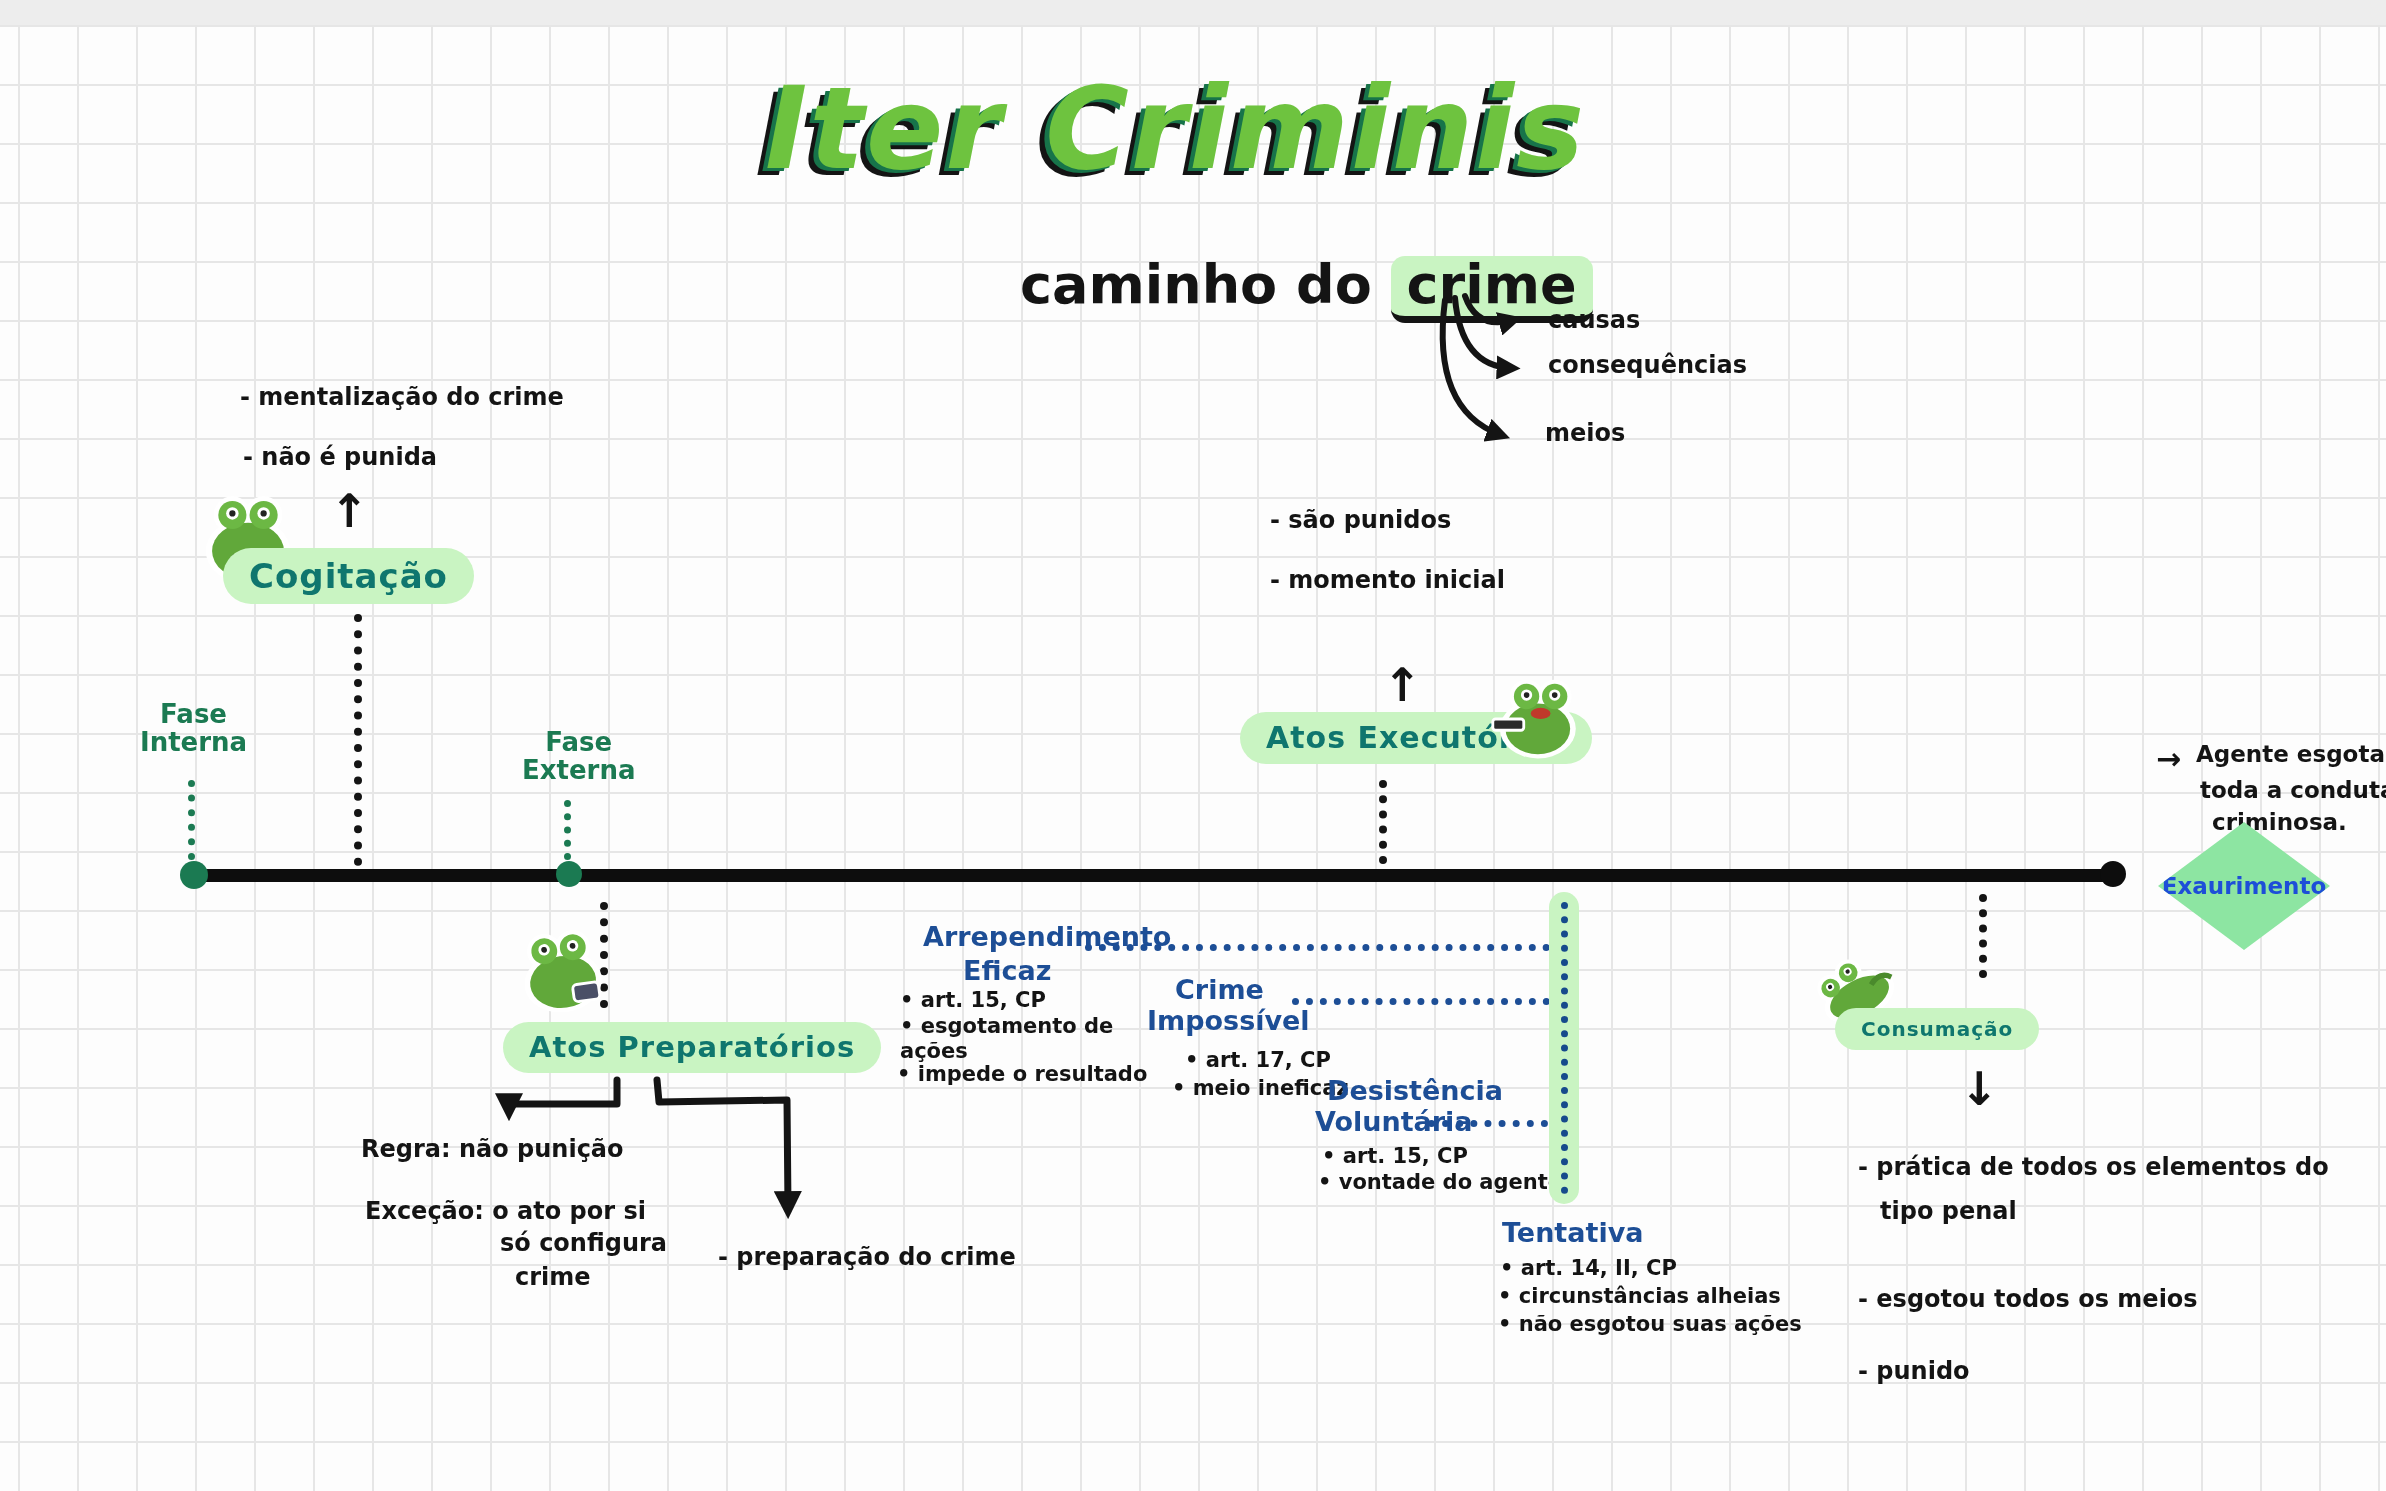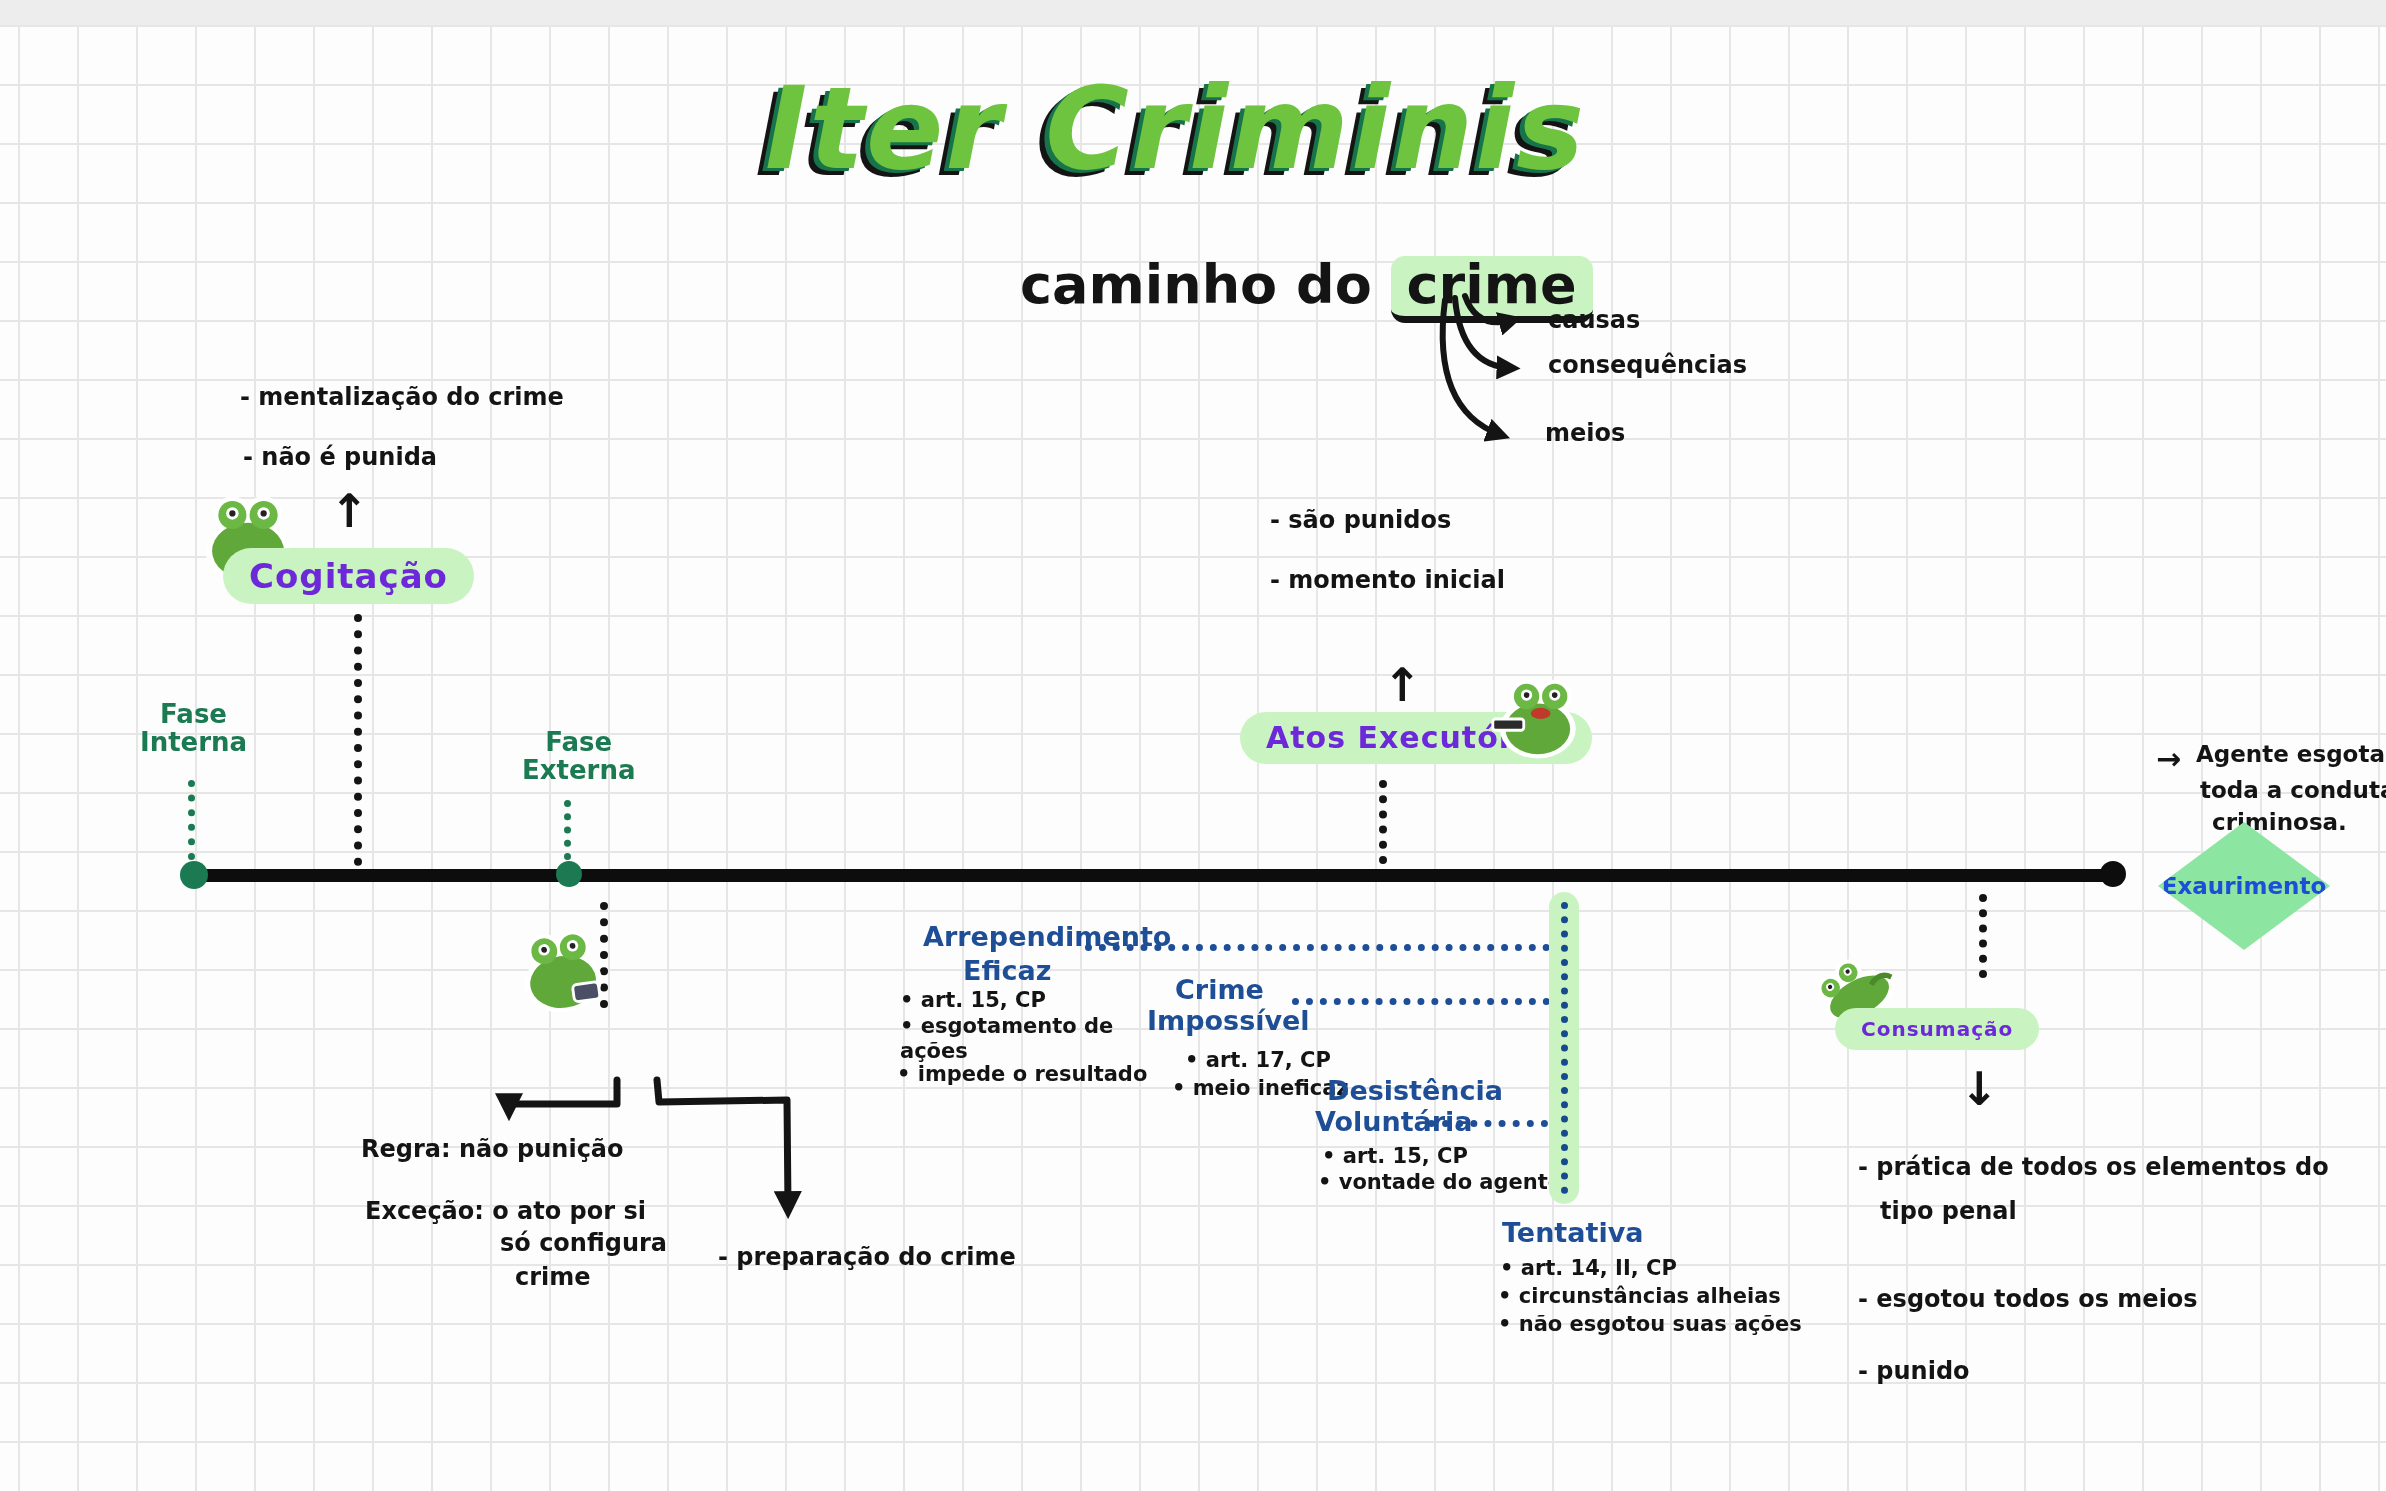--- a/index.html
+++ b/index.html
@@ -13,21 +13,21 @@
   .main-title{position:absolute;left:765px;top:72px;font:italic 700 114px/1 "DejaVu Sans",sans-serif;
     letter-spacing:2px;color:#6ec33f;text-shadow:-5px 3px 0 #17744a,-10px 7px 0 #141414;white-space:nowrap;}
   .subtitle{position:absolute;left:1020px;top:236px;font:700 54px/1 "DejaVu Sans",sans-serif;white-space:nowrap;margin-top:20px;}
   .hl{background:#c9f4c2;border-radius:14px;padding:2px 16px 4px;border-bottom:7px solid #141414;display:inline-block;}
   .note{position:absolute;font:700 24px/1.3 "DejaVu Sans",sans-serif;color:#141414;white-space:nowrap;}
   .bullet{position:absolute;font:700 21px/1.2 "DejaVu Sans",sans-serif;color:#141414;white-space:nowrap;}
   .bullet.wrap{white-space:normal;width:225px;}
   .blue-title{position:absolute;font:700 27px/1.1 "DejaVu Sans",sans-serif;color:#1d4e96;white-space:nowrap;}
   .phase{position:absolute;font:700 26px/1.08 "DejaVu Sans",sans-serif;color:#1b7a52;text-align:center;white-space:nowrap;}
   .pill{position:absolute;background:#c9f4c2;border-radius:32px;padding:11px 26px;
-    font:700 30px/1 "DejaVu Sans",sans-serif;color:#6d28d9;letter-spacing:1px;white-space:nowrap;}
+    font:700 30px/1 "DejaVu Sans",sans-serif;color:#0f766e;letter-spacing:1px;white-space:nowrap;}
   .timeline{position:absolute;left:195px;top:869px;width:1915px;height:13px;background:#0d0d0d;border-radius:8px;}
   .dot{position:absolute;border-radius:50%;}
   .vdots{position:absolute;width:0;border-left:8px dotted #141414;}
   .vdots.green{border-left:7px dotted #1b7a52;}
   .vdots.blue{border-left:7px dotted #164a8c;}
   .hdots{position:absolute;height:0;border-top:7px dotted #1d4e96;}
   .band{position:absolute;left:1549px;top:892px;width:30px;height:312px;background:#c9f4c2;border-radius:16px;}
   .arrow-glyph{position:absolute;font:700 46px/1 "DejaVu Sans",sans-serif;color:#141414;}
   .exa-note{position:absolute;font:700 23px/1.25 "DejaVu Sans",sans-serif;white-space:nowrap;}
   .diamond{position:absolute;left:2158px;top:822px;width:172px;height:128px;background:#8de5a2;
@@ -110,20 +110,21 @@
       <ellipse cx="32" cy="37" rx="23" ry="18" fill="#61a83a"></ellipse>
       <circle cx="22" cy="14" r="9" fill="#6cb844"></circle>
         <circle cx="42" cy="14" r="9" fill="#6cb844"></circle>
       <circle cx="22" cy="13" r="4" fill="#fff"></circle>
         <circle cx="22" cy="13" r="2" fill="#222"></circle>
       <circle cx="42" cy="13" r="4" fill="#fff"></circle>
         <circle cx="42" cy="13" r="2" fill="#222"></circle>
       <rect x="38" y="40" width="18" height="12" rx="3" fill="#4a4f66" stroke="#fff" stroke-width="2"></rect>
     </svg>
   </div>
+  <div class="pill" style="left:503px;top:1022px;font-size:29px">Atos Preparatórios</div>
   <svg class="overlay" style="left:495px;top:1080px" width="330" height="170">
     <defs>
       <marker id="ah2" viewBox="0 0 10 10" refX="6" refY="5" markerWidth="4" markerHeight="4" orient="auto">
         <path d="M0 0 L10 5 L0 10 z" fill="#141414"></path>
       </marker>
     </defs>
     <g fill="none" stroke="#141414" stroke-width="7" stroke-linejoin="round" stroke-linecap="round">
       <path d="M 122 0 L 122 24 L 14 24 L 14 30" marker-end="url(#ah2)"></path>
       <path d="M 162 0 L 164 22 L 292 20 L 293 128" marker-end="url(#ah2)"></path>
     </g>

